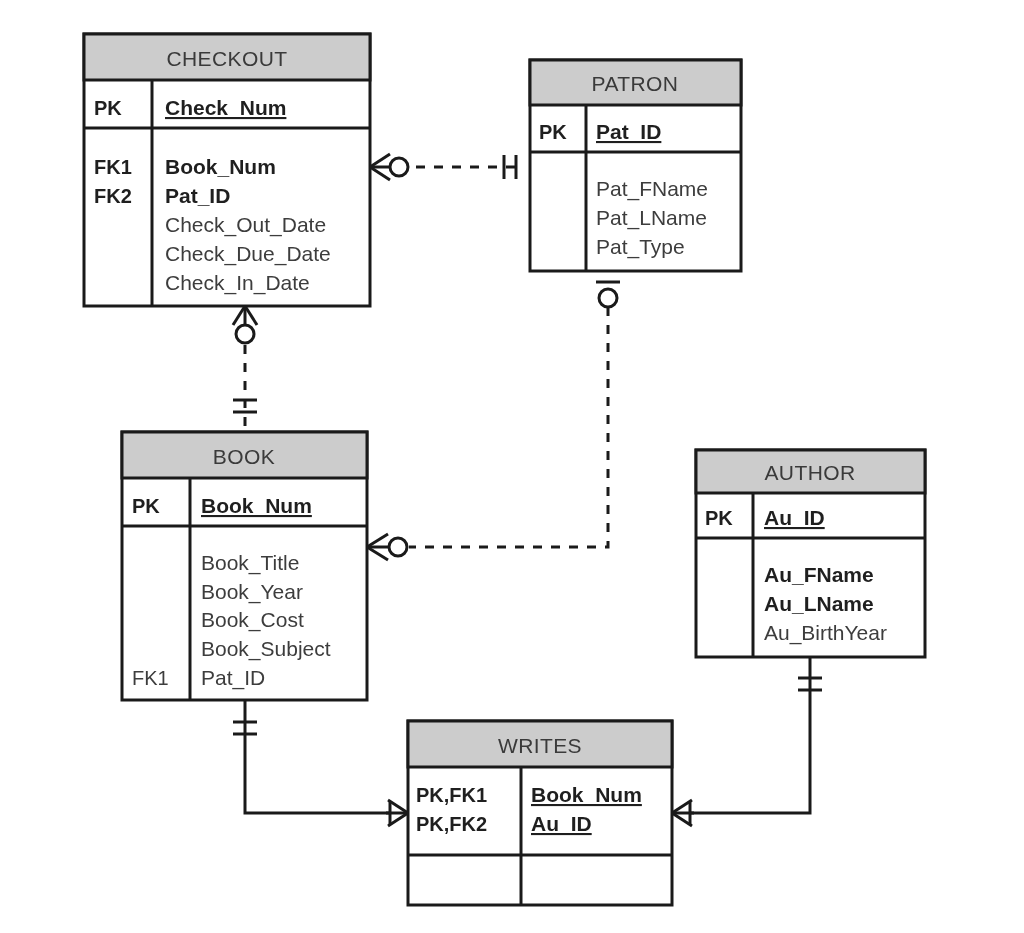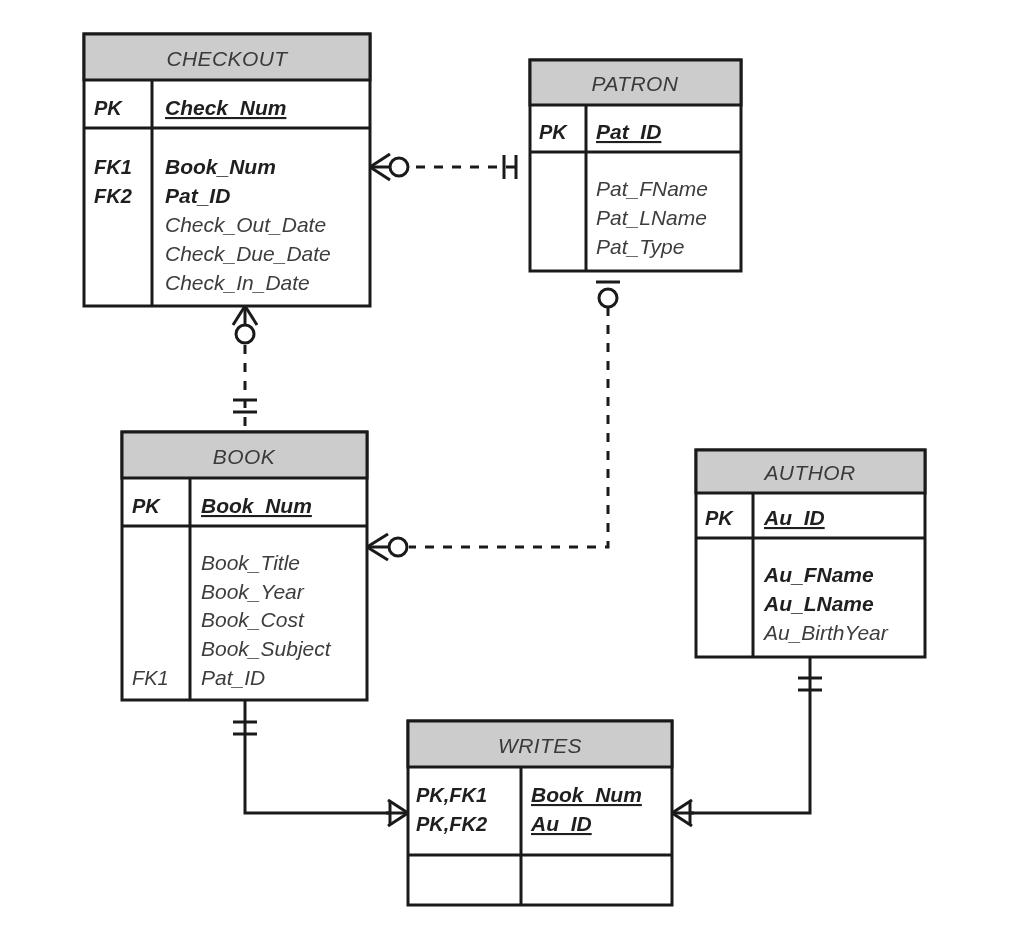--- a/index.html
+++ b/index.html
@@ -10,21 +10,20 @@
   body {
     width: 1024px;
     height: 933px;
     font-family: "Liberation Sans", sans-serif;
     overflow: hidden;
   }
   #diagram-root {
     position: relative;
     width: 818px;
     height: 933px;
-    font-style: italic;
   }
   svg.er-canvas {
     position: absolute;
     left: 0;
     top: 0;
     width: 1024px;
     height: 933px;
   }
   .ent-box {
     fill: #ffffff;

